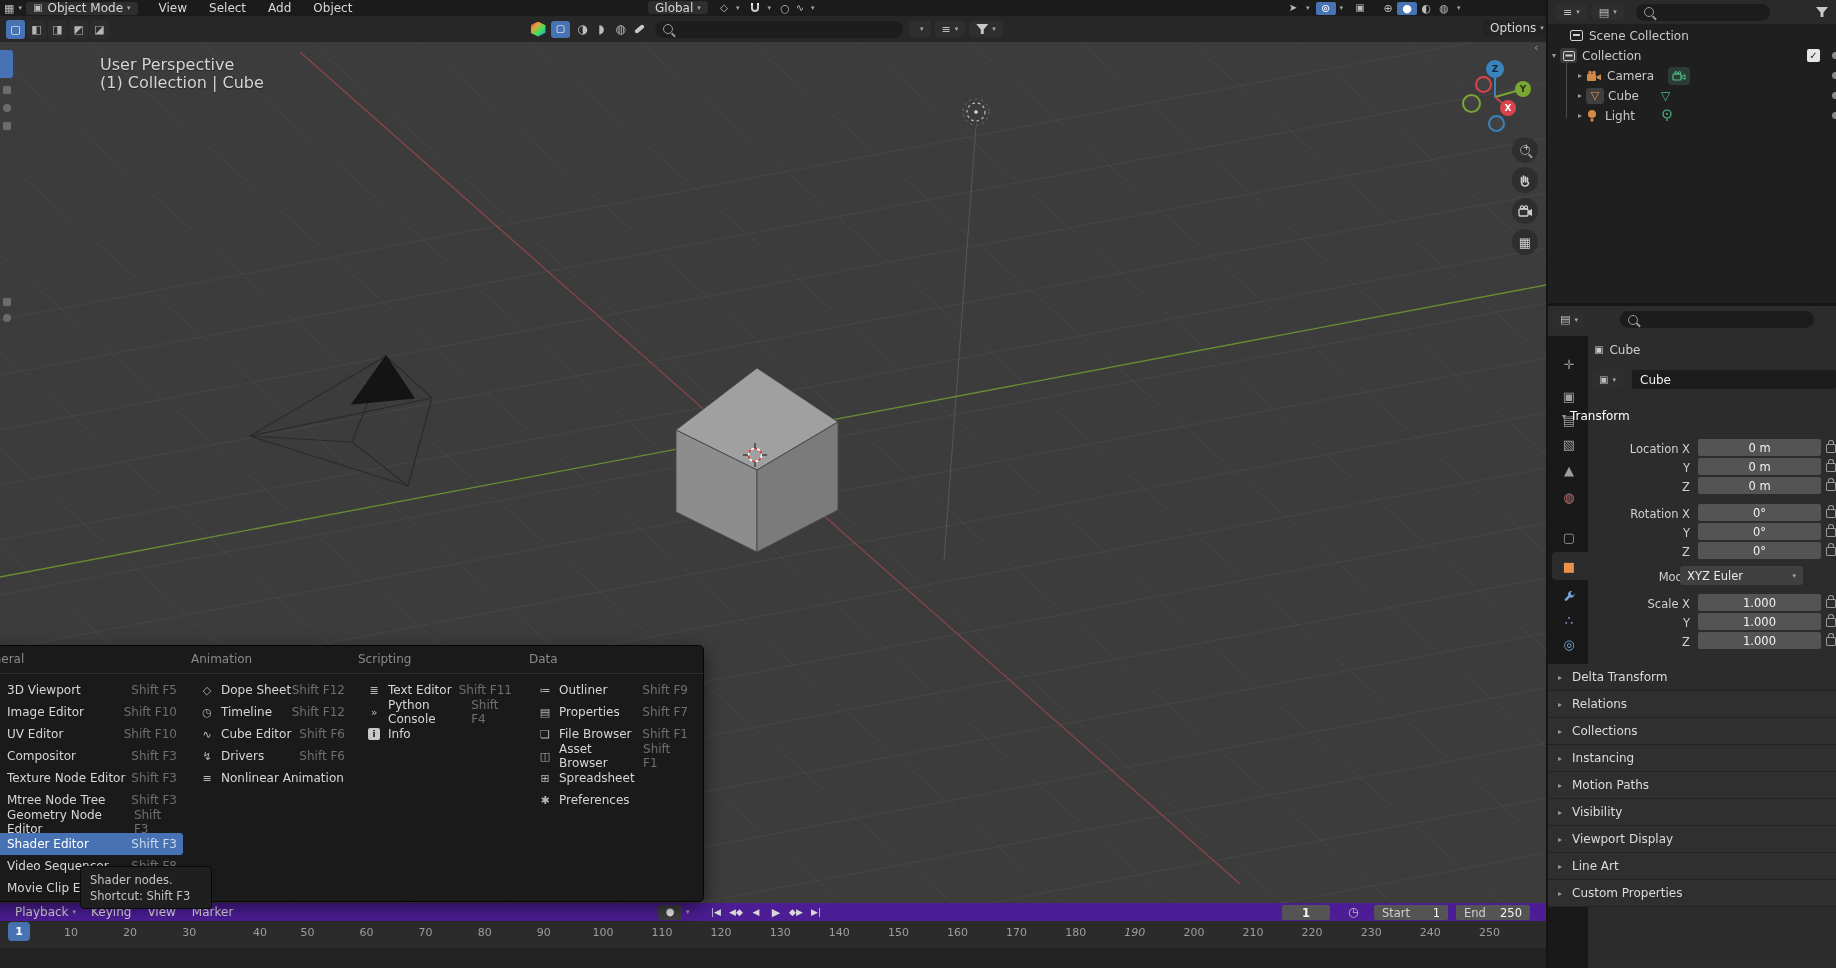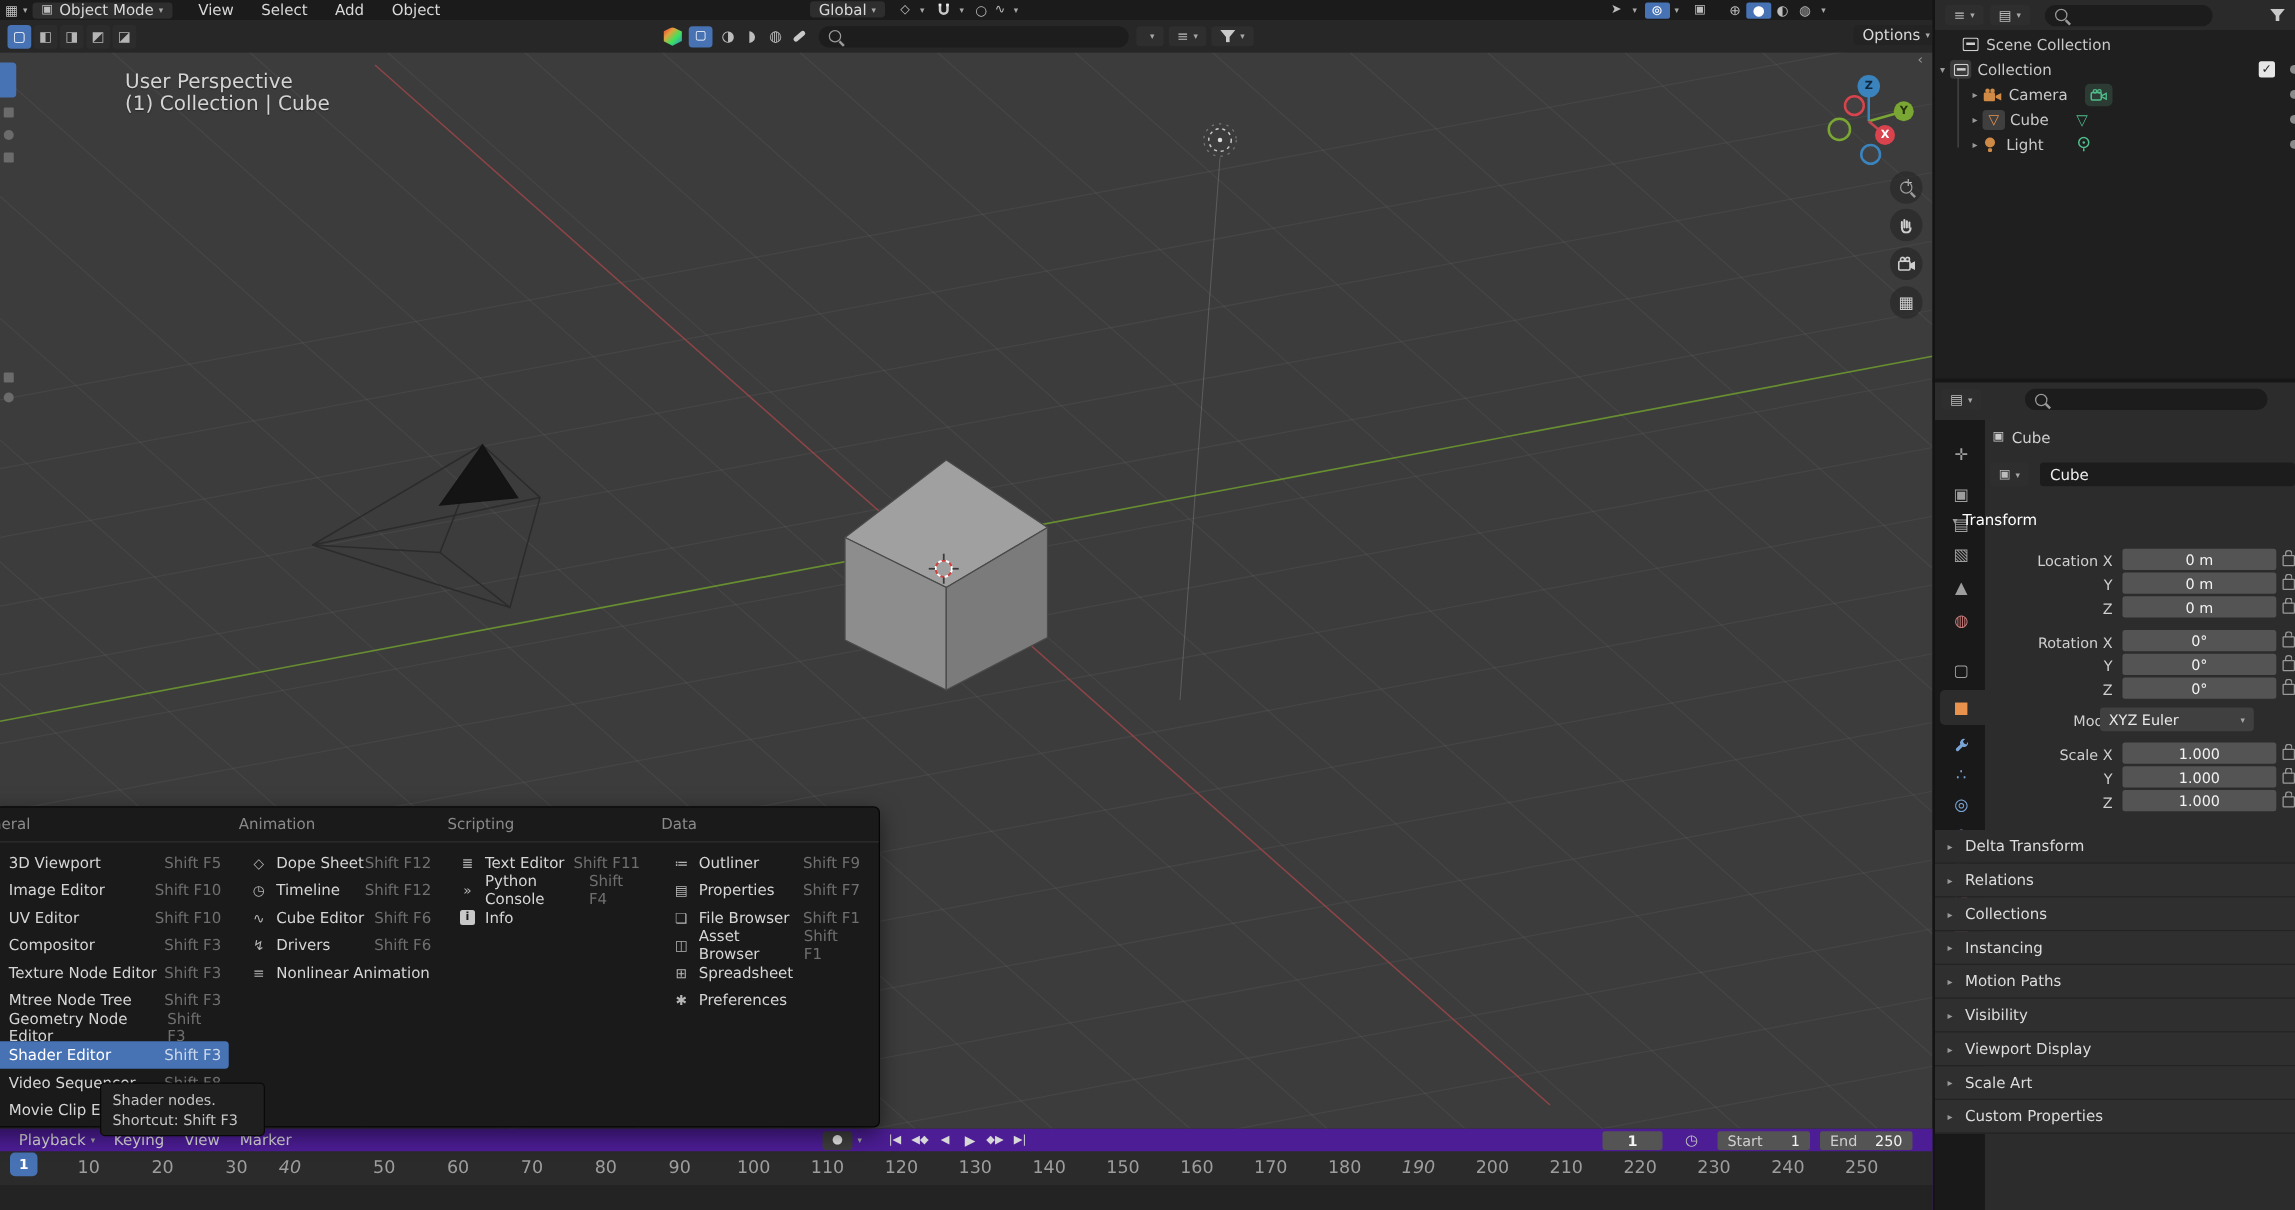--- a/index.html
+++ b/index.html
@@ -32,21 +32,21 @@
   .tab{position:absolute;left:8px;width:26px;height:24px;display:flex;align-items:center;justify-content:center;font-size:13px;color:#9e9e9e}
   .plabel{position:absolute;text-align:right;color:#cfcfcf;font-size:11.5px}
   .pfield{position:absolute;background:#545454;border-radius:2px;color:#f2f2f2;font-size:11.5px;display:flex;align-items:center;justify-content:center}
   .lock{position:absolute;width:8px;height:7px;border:1px solid #9a9a9a;border-radius:1px}
   .lock::before{content:"";position:absolute;left:1px;top:-5px;width:4px;height:4px;border:1px solid #9a9a9a;border-bottom:none;border-radius:3px 3px 0 0}
   .panel-row{position:absolute;left:0;width:288px;height:26px;background:#2f2f2f;border-bottom:1px solid #232323;display:flex;align-items:center;color:#dcdcdc}
   .panel-row .tri{width:24px}
   
   #timeline{left:0;top:903px;width:1546px;height:65px;background:#4c1d95}
   .pb-btn{width:20px;height:15px;display:inline-flex;align-items:center;justify-content:center;color:#d8d8d8;font-size:9px}
-  .tick{position:absolute;top:5px;width:40px;text-align:center;color:#9d9d9d;font-size:14px}
+  .tick{position:absolute;top:5px;width:40px;text-align:center;color:#9d9d9d;font-size:11px}
   
   #etmenu{left:-28px;top:645px;width:730px;height:255px;background:#1a1a1a;border:1px solid #060606;border-radius:5px;box-shadow:0 6px 18px rgba(0,0,0,.5);z-index:40}
   .mh{position:absolute;top:6px;color:#8a8a8a;font-size:12px}
   .msep{position:absolute;top:27px;left:0;right:0;height:1px;background:#2e2e2e}
   .mcol{position:absolute;top:33px}
   .mi{height:22px;display:flex;align-items:center;padding:0 6px;border-radius:3px;color:#d6d6d6}
   .mi .mic{width:20px;font-size:11px;color:#b5b5b5;text-align:center;flex:none;margin-right:4px}
   .mi .ms{margin-left:auto;color:#6f6f6f}
   .mi.hl{background:#4772b3;color:#fff}
   .mi.hl .ms{color:#ccd8ec}
@@ -497,21 +497,21 @@
     <div class="panel-row" style="top:493px">
         <span class="tri">▸</span>
         <span>Visibility</span>
       </div>
     <div class="panel-row" style="top:520px">
         <span class="tri">▸</span>
         <span>Viewport Display</span>
       </div>
     <div class="panel-row" style="top:547px">
         <span class="tri">▸</span>
-        <span>Scale Art</span>
+        <span>Line Art</span>
       </div>
     <div class="panel-row" style="top:574px">
         <span class="tri">▸</span>
         <span>Custom Properties</span>
       </div>
   </div>
 
   <div id="timeline" class="r">
     <div class="r row" style="left:0;top:0;width:1546px;height:18px">
       <span class="drop" style="margin-left:8px;height:14px;background:transparent">
@@ -547,21 +547,21 @@
       <span style="margin-left:auto">250</span>
     </div>
     <div class="r" style="left:0;top:18px;width:1546px;height:27px;background:#2b2b2b" id="ruler">
       <div class="r" style="left:8px;top:1px;width:22px;height:19px;background:#4772b3;border-radius:4px;display:flex;align-items:center;justify-content:center;color:#fff;font-weight:bold;font-size:11px">
         <span>1</span>
       </div>
       <div id="ruler-ticks">
           <span class="tick" style="left: 51px;">10</span>
           <span class="tick" style="left: 110.1px;">20</span>
           <span class="tick" style="left: 169.2px;">30</span>
-          <span class="tick" style="left: 212px; font-style: italic;">40</span>
+          <span class="tick" style="left: 240px;">40</span>
           <span class="tick" style="left: 287.4px;">50</span>
           <span class="tick" style="left: 346.5px;">60</span>
           <span class="tick" style="left: 405.6px;">70</span>
           <span class="tick" style="left: 464.7px;">80</span>
           <span class="tick" style="left: 523.8px;">90</span>
           <span class="tick" style="left: 582.9px;">100</span>
           <span class="tick" style="left: 642px;">110</span>
           <span class="tick" style="left: 701.1px;">120</span>
           <span class="tick" style="left: 760.2px;">130</span>
           <span class="tick" style="left: 819.3px;">140</span>

